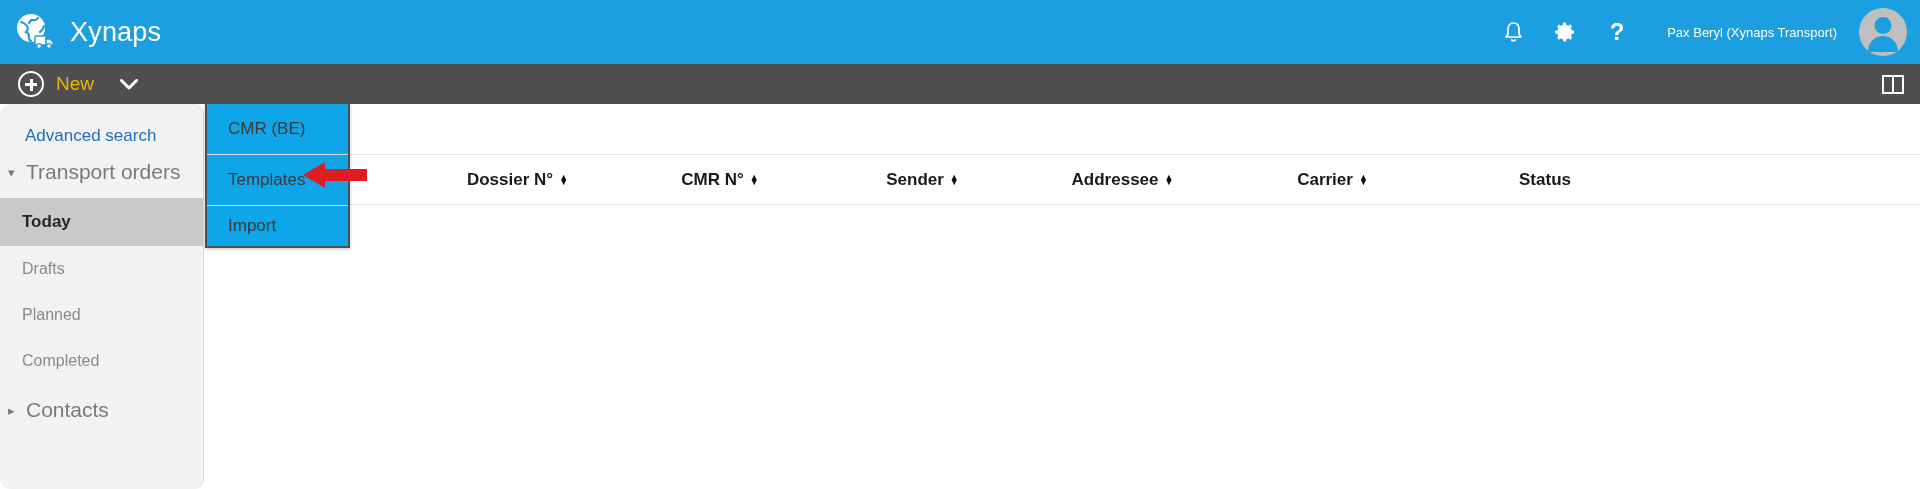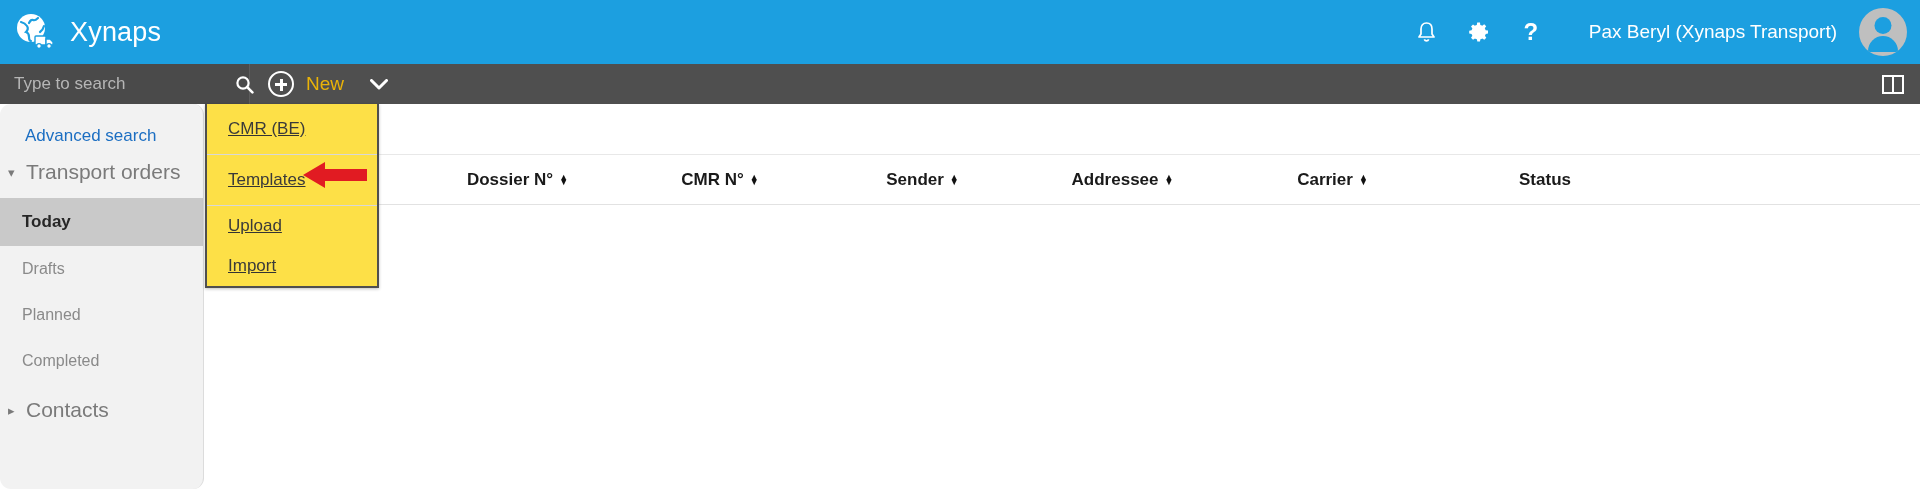--- a/index.html
+++ b/index.html
@@ -26,21 +26,21 @@
   .topbar-right{
     margin-left:auto; display:flex; align-items:center; height:64px;
     padding-right:0;
   }
   .hdr-icon{
     width:52px; height:64px; display:flex; align-items:center; justify-content:center;
     color:#ffffff;
   }
   .hdr-icon.qmark{ font-size:24px; font-weight:700; }
   .user-name{
-    color:#ffffff; font-size:19px; margin:0 22px 0 32px; white-space:nowrap;
+    color:#ffffff; font-size:13px; margin:0 22px 0 24px; white-space:nowrap;
   }
   .avatar{
     width:48px; height:48px; border-radius:50%;
     background:#bfbfbf; margin-right:13px;
     display:flex; align-items:flex-end; justify-content:center;
     overflow:hidden; position:relative;
   }
   .avatar .head{
     position:absolute; top:9px; left:50%; transform:translateX(-50%);
     width:17px; height:17px; border-radius:50%; background:#1c9fe0;
@@ -130,23 +130,23 @@
     white-space:nowrap;
   }
   .sort-ico{
     display:inline-flex; flex-direction:column; margin-left:6px; line-height:5px;
   }
   .sort-ico span{ font-size:9px; color:#111; }
   .table-body{ height:283px; background:#ffffff; }
 
   
   .dropdown{
-    position:absolute; left:205px; top:104px; width:174px;
-    background:#fde047; border:2px solid #4f4f4f; border-top:none;
-    z-index:40; box-shadow:0 1px 3px rgba(0,0,0,.25);text-decoration:underline;
+    position:absolute; left:205px; top:104px; width:145px;
+    background:#0ea5e9; border:2px solid #4f4f4f; border-top:none;
+    z-index:40; box-shadow:0 1px 3px rgba(0,0,0,.25);
   }
   .dd-section{ border-bottom:1px solid #d8d8d8; }
   .dd-section:last-child{ border-bottom:none; }
   .dd-item{
     padding:15px 0 15px 21px; font-size:17px; color:#3a3a3a; cursor:pointer;
   }
   .dd-item.tight{ padding:10px 0 10px 21px; }
 
   
   .red-arrow{
@@ -189,29 +189,20 @@
       <div class="hdr-icon qmark">?</div>
       <div class="user-name">Pax Beryl (Xynaps Transport)</div>
       <div class="avatar">
         <span class="head"></span>
         <span class="body"></span>
       </div>
     </div>
   </div>
 
   <div class="toolbar">
-    <div class="searchbox">
-      <input type="text" placeholder="Type to search" style="">
-      <span class="search-icon">
-        <svg width="19" height="19" viewBox="0 0 19 19">
-          <circle cx="8" cy="8" r="5.6" fill="none" stroke="#ffffff" stroke-width="2.2"></circle>
-          <path d="M12.2 12.2 L17.4 17.4" stroke="#ffffff" stroke-width="2.6" stroke-linecap="round"></path>
-        </svg>
-      </span>
-    </div>
 
     <div class="new-btn">
       <span class="plus-circle"></span>
       <span class="new-label">New</span>
       <span class="caret">
         <svg width="18" height="11" viewBox="0 0 18 11">
           <path d="M1.5 1.5 L9 9 L16.5 1.5" fill="none" stroke="#ffffff" stroke-width="3" stroke-linecap="round" stroke-linejoin="round"></path>
         </svg>
       </span>
     </div>
@@ -307,23 +298,20 @@
         <span>CMR (BE)</span>
       </div>
     </div>
     <div class="dd-section">
       <div class="dd-item">
         <span>Templates</span>
       </div>
     </div>
     <div class="dd-section">
       <div class="dd-item tight">
-        <span>Upload</span>
-      </div>
-      <div class="dd-item tight">
         <span>Import</span>
       </div>
     </div>
   </div>
 
   <div class="red-arrow">
     <svg width="64" height="30" viewBox="0 0 64 30">
       <path d="M0 15 L22 2 L22 9 L64 9 L64 21 L22 21 L22 28 Z" fill="#e11b22"></path>
     </svg>
   </div>

